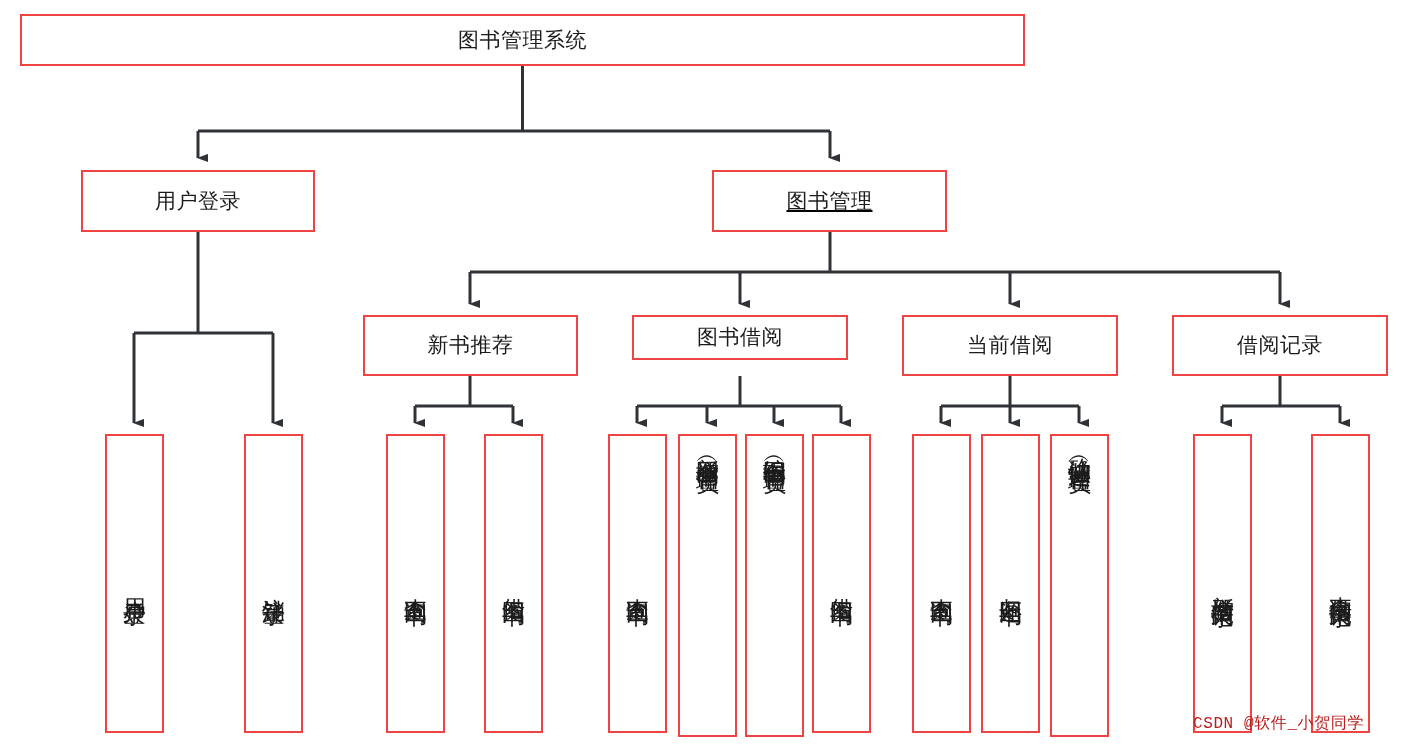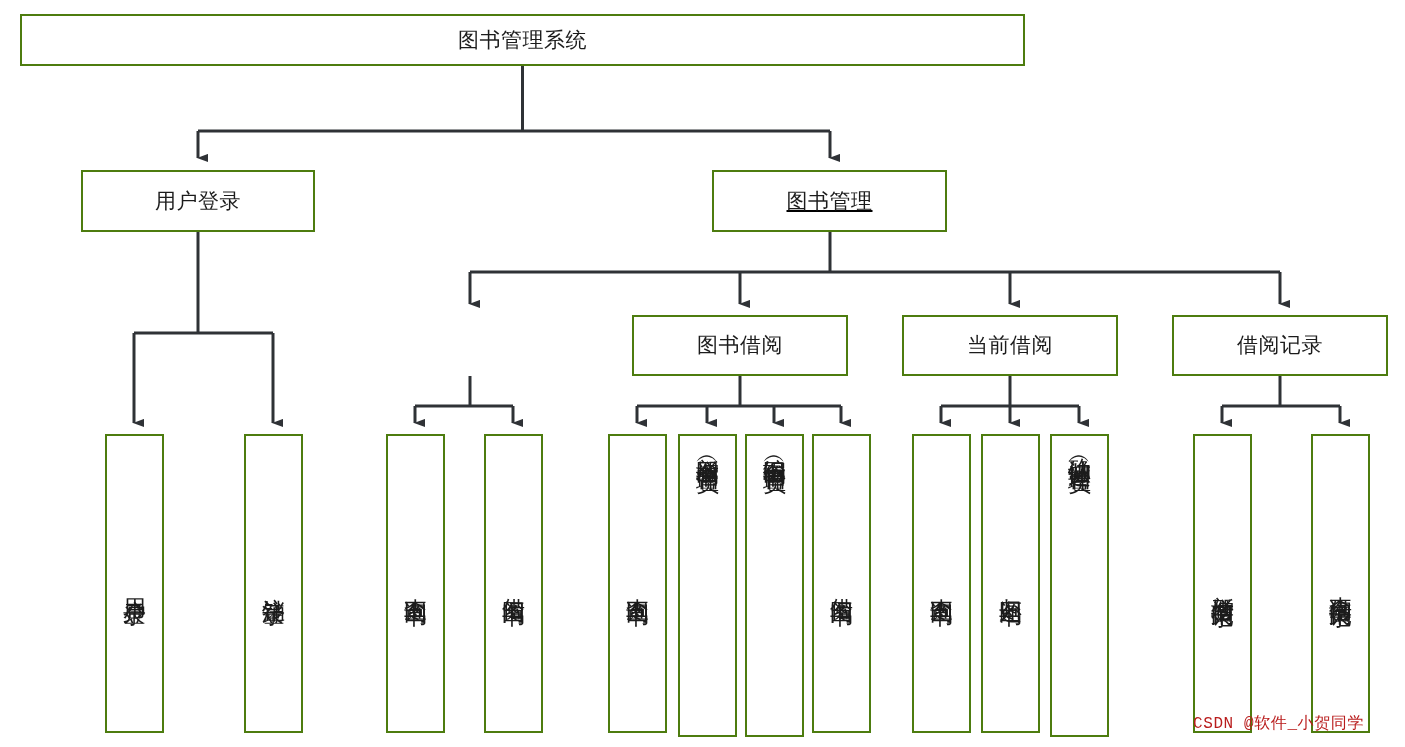--- a/index.html
+++ b/index.html
@@ -25,21 +25,21 @@
     left: 0;
     top: 0;
     width: 1405px;
     height: 747px;
     pointer-events: none;
   }
   .node {
     position: absolute;
     box-sizing: border-box;
     background: #ffffff;
-    border: 2px solid #4d7c0f;
+    border: 2px solid #ef4444;
     display: flex;
     align-items: center;
     justify-content: center;
     overflow: hidden;
   }
   .node .label {
     color: #1c1c1c;
     text-align: center;
     line-height: 1.06;
     letter-spacing: 0.5px;
@@ -136,21 +136,24 @@
     <span class="label">图书管理系统</span>
   </div>
 
   <div class="node horizontal" style="left:81px; top:170px; width:234px; height:62px;">
     <span class="label">用户登录</span>
   </div>
   <div class="node horizontal" style="left:712px; top:170px; width:235px; height:62px;text-decoration:underline;">
     <span class="label">图书管理</span>
   </div>
 
-  <div class="node horizontal" style="left:632px; top:315px; width:216px; height:61px;">
+  <div class="node horizontal" style="left:363px; top:315px; width:215px; height:61px;">
+    <span class="label">新书推荐</span>
+  </div>
+  <div class="node horizontal" style="left:632px; top:315px; width:216px; height:45px;">
     <span class="label">图书借阅</span>
   </div>
   <div class="node horizontal" style="left:1172px; top:315px; width:216px; height:61px;">
     <span class="label">借阅记录</span>
   </div>
   <div class="node horizontal" style="left:902px; top:315px; width:216px; height:61px;">
     <span class="label">当前借阅</span>
   </div>
 
   <div class="node vertical centered" style="left:105px; top:434px; width:59px; height:299px;">

